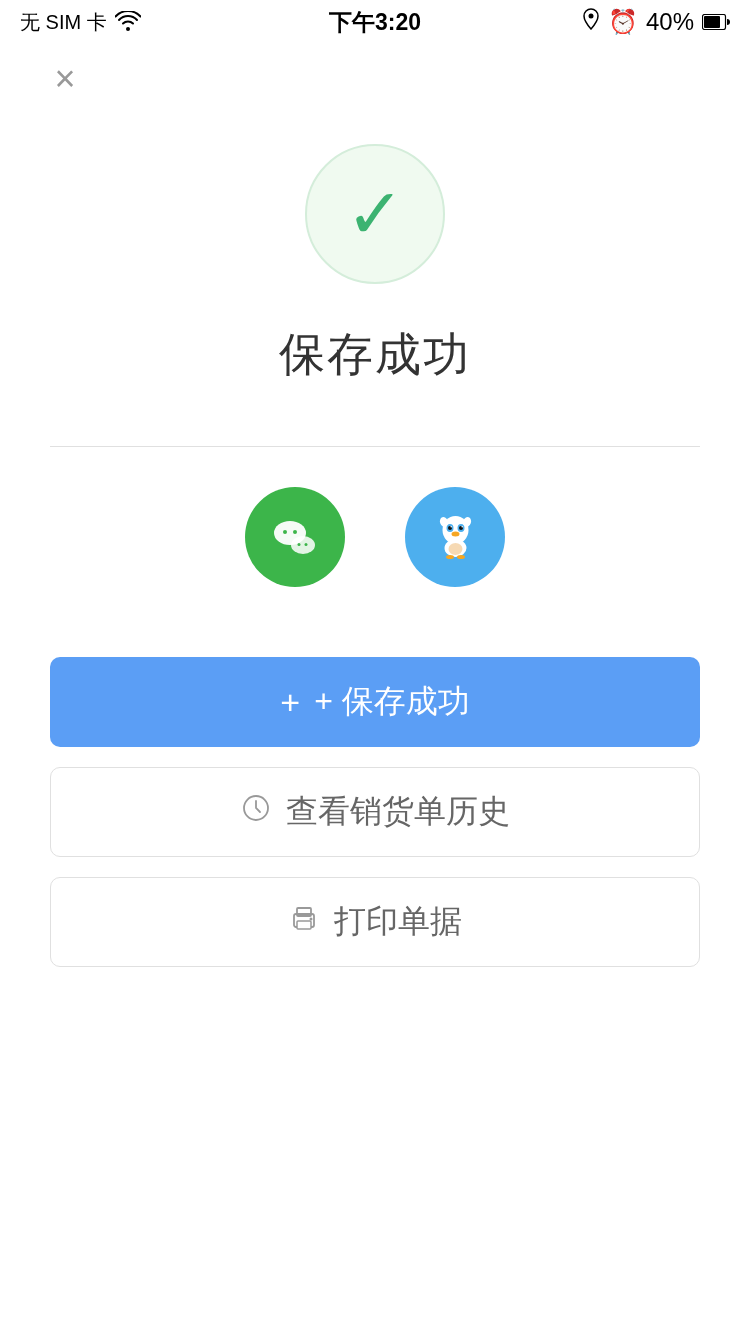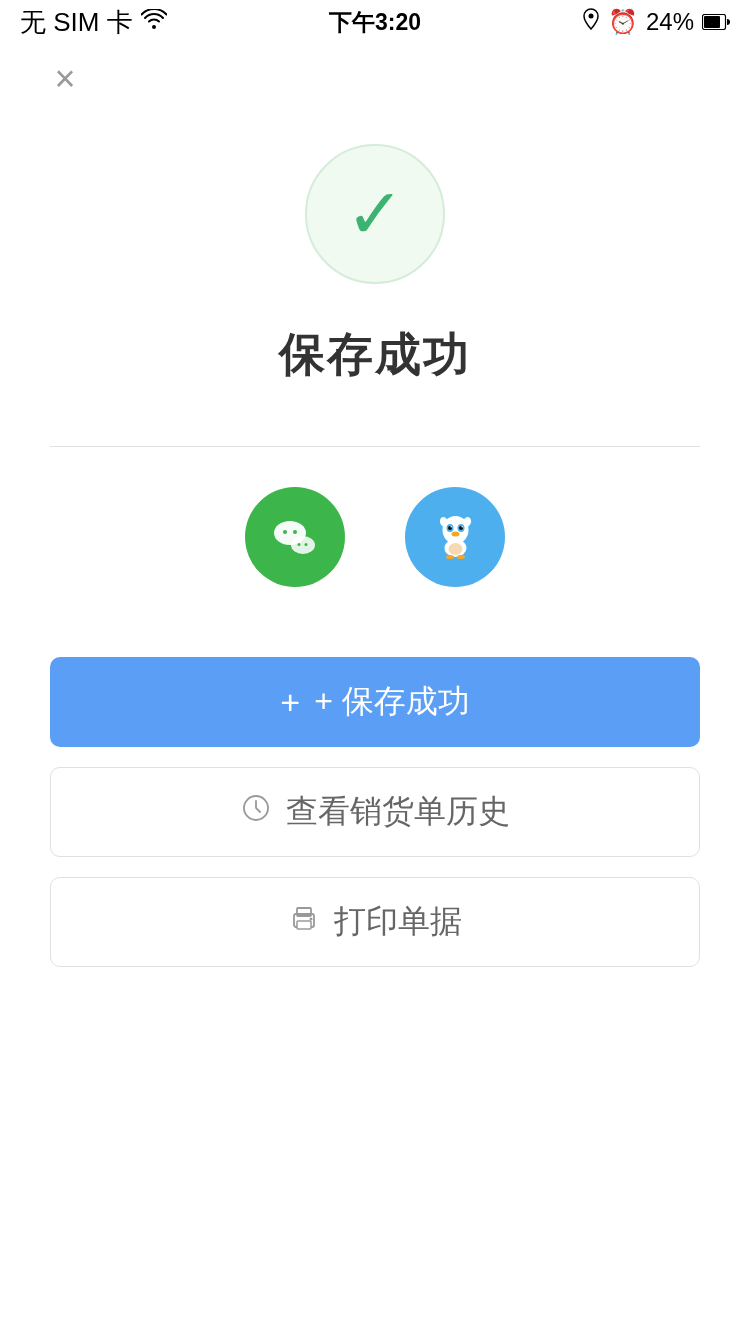--- a/index.html
+++ b/index.html
@@ -25,23 +25,23 @@
       background: #ffffff;
       display: flex;
       align-items: center;
       justify-content: space-between;
       padding: 0 20px;
       position: relative;
     }
 
     .status-left {
       display: flex;
-      align-items: flex-start;
+      align-items: flex-end;
       gap: 8px;
-      font-size: 26px;
+      font-size: 20px;
       font-weight: 500;
       color: #000;
     }
 
     .status-center {
       position: absolute;
       left: 50%;
       transform: translateX(-50%);
       font-size: 23px;
       font-weight: 600;
@@ -98,21 +98,21 @@
 
     .checkmark {
       font-size: 70px;
       color: #3cb371;
       line-height: 1;
     }
 
     
     .success-title {
       font-size: 46px;
-      font-weight: 700;
+      font-weight: 400;
       color: #333;
       margin-bottom: 60px;
       letter-spacing: 2px;
     }
 
     
     .divider-section {
       width: 100%;
       display: flex;
       align-items: center;
@@ -219,21 +219,21 @@
   </div>
   <div class="status-center">下午3:20</div>
   <div class="status-right">
     <span>
       <svg width="18" height="22" viewBox="0 0 18 22" fill="none">
         <path d="M9 1a7 7 0 017 7c0 5-7 13-7 13S2 13 2 8a7 7 0 017-7z" stroke="#000" stroke-width="1.5" fill="none"></path>
         <circle cx="9" cy="8" r="2.5" fill="#000"></circle>
       </svg>
     </span>
     <span>⏰</span>
-    <span>24%</span>
+    <span>40%</span>
     <span>
       <svg width="28" height="16" viewBox="0 0 28 16" fill="none">
         <rect x="0.5" y="0.5" width="23" height="15" rx="2" stroke="#000" stroke-width="1.2" fill="none"></rect>
         <rect x="2" y="2" width="16" height="12" rx="1" fill="#000"></rect>
         <path d="M25 5v6a2 2 0 000-6z" fill="#000"></path>
       </svg>
     </span>
   </div>
 </div>
 

